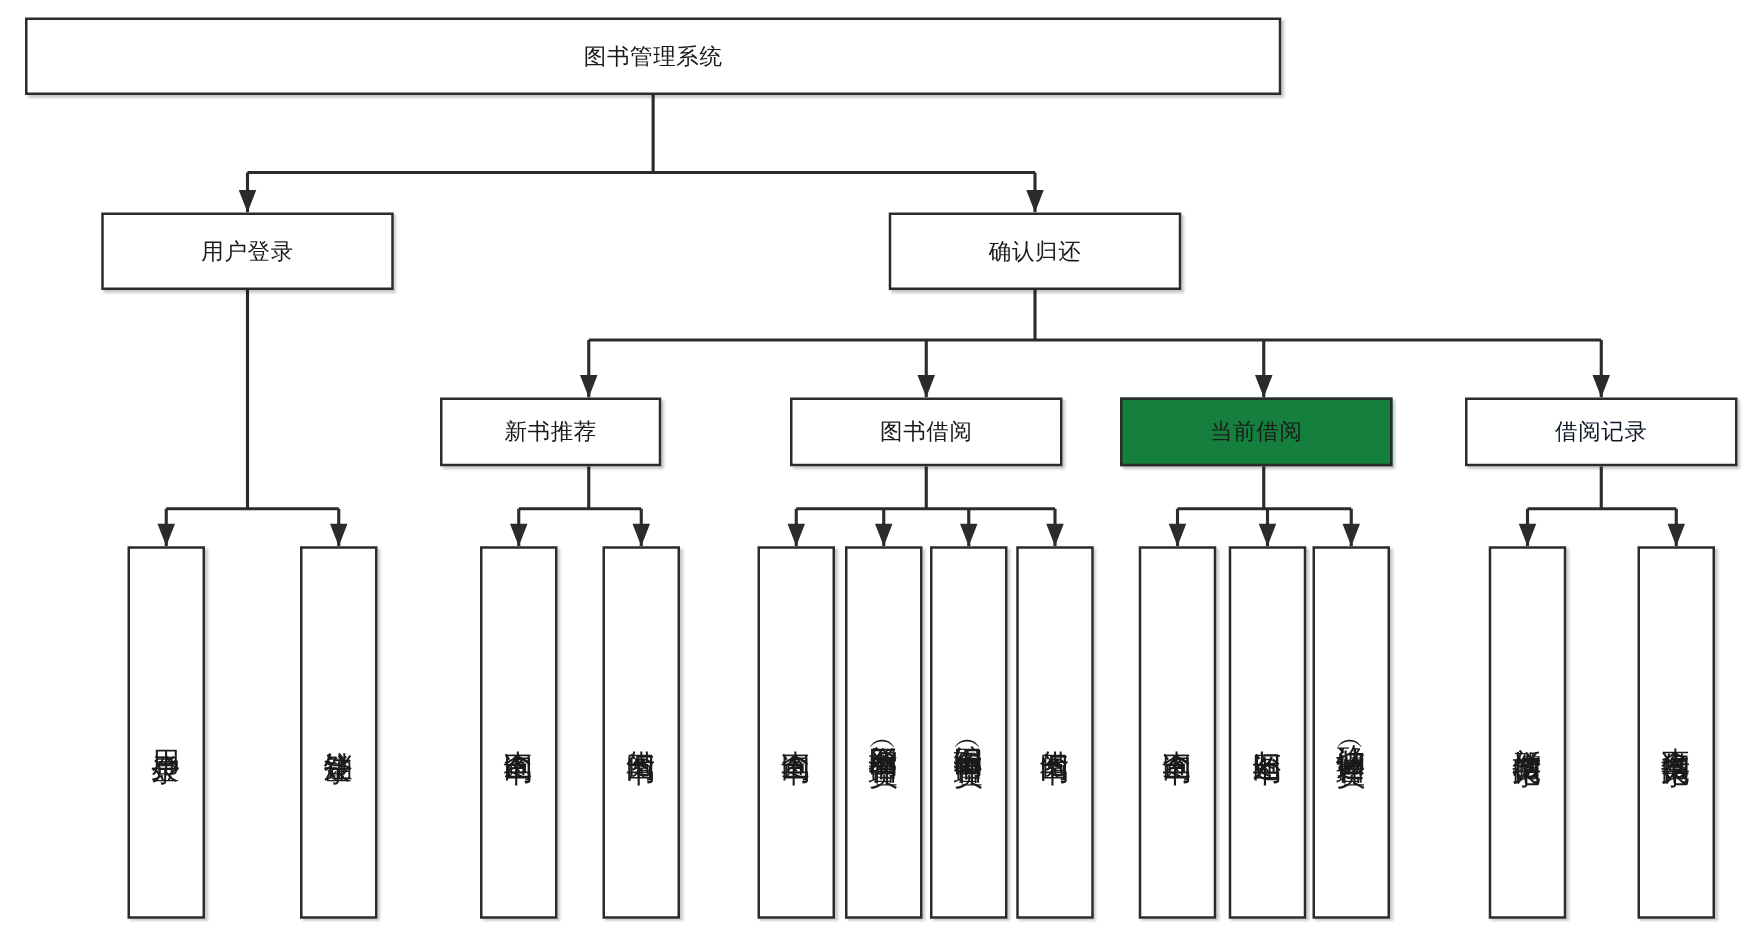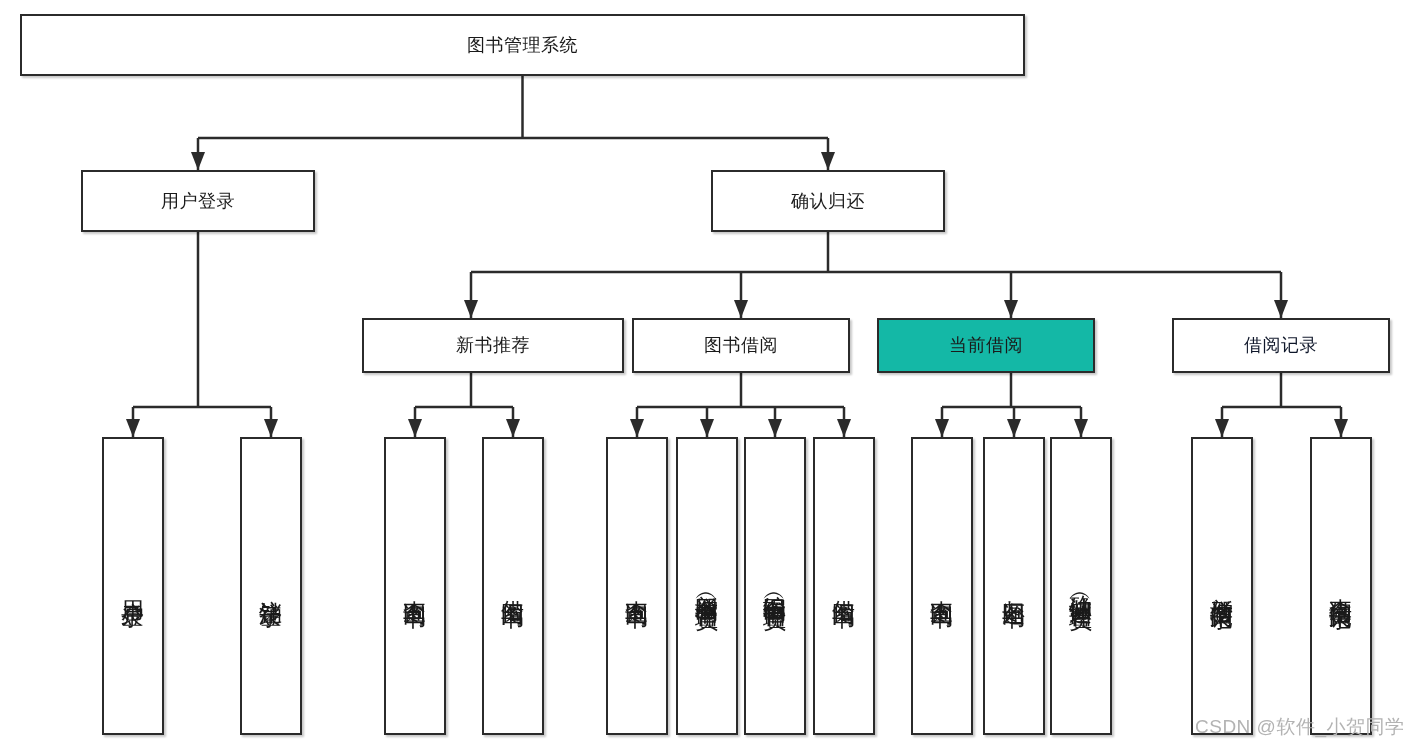--- a/index.html
+++ b/index.html
@@ -121,27 +121,27 @@
   <div id="nodes-layer">
       <div class="node horizontal" style="left: 20px; top: 14px; width: 1005px; height: 62px; border-color: rgb(43, 43, 43); background: rgb(255, 255, 255);">
         <div class="node-label" style="color: rgb(26, 26, 26);">图书管理系统</div>
       </div>
       <div class="node horizontal" style="left: 81px; top: 170px; width: 234px; height: 62px; border-color: rgb(43, 43, 43); background: rgb(255, 255, 255);">
         <div class="node-label" style="color: rgb(26, 26, 26);">用户登录</div>
       </div>
       <div class="node horizontal" style="left: 711px; top: 170px; width: 234px; height: 62px; border-color: rgb(43, 43, 43); background: rgb(255, 255, 255);">
         <div class="node-label" style="color: rgb(26, 26, 26);">确认归还</div>
       </div>
-      <div class="node horizontal" style="left: 362px; top: 318px; width: 262px; height: 55px; border-color: rgb(43, 43, 43); background: rgb(255, 255, 255);">
+      <div class="node horizontal" style="left: 352px; top: 318px; width: 177px; height: 55px; border-color: rgb(43, 43, 43); background: rgb(255, 255, 255);">
         <div class="node-label" style="color: rgb(26, 26, 26);">新书推荐</div>
       </div>
       <div class="node horizontal" style="left: 632px; top: 318px; width: 218px; height: 55px; border-color: rgb(43, 43, 43); background: rgb(255, 255, 255);">
         <div class="node-label" style="color: rgb(26, 26, 26); text-align: right;">图书借阅</div>
       </div>
-      <div class="node horizontal" style="left: 877px; top: 318px; width: 218px; height: 55px; border-color: rgb(43, 43, 43); background: #14b8a6;">
+      <div class="node horizontal" style="left: 896px; top: 318px; width: 218px; height: 55px; border-color: rgb(43, 43, 43); background: #15803d;">
         <div class="node-label" style="color: rgb(26, 26, 26);">当前借阅</div>
       </div>
       <div class="node horizontal" style="left: 1172px; top: 318px; width: 218px; height: 55px; border-color: rgb(43, 43, 43); background: rgb(255, 255, 255);">
         <div class="node-label" style="color: #0f172a;">借阅记录</div>
       </div>
       <div class="node vertical" style="left: 102px; top: 437px; width: 62px; height: 298px; border-color: rgb(43, 43, 43); background: rgb(255, 255, 255);">
         <div class="node-label" style="color: rgb(26, 26, 26);">用户登录</div>
       </div>
       <div class="node vertical" style="left: 240px; top: 437px; width: 62px; height: 298px; border-color: rgb(43, 43, 43); background: rgb(255, 255, 255);">
         <div class="node-label" style="color: rgb(26, 26, 26);">注销登录</div>
@@ -173,14 +173,13 @@
       <div class="node vertical" style="left: 1050px; top: 437px; width: 62px; height: 298px; border-color: rgb(43, 43, 43); background: rgb(255, 255, 255);">
         <div class="node-label" style="color: rgb(26, 26, 26);">确认归还（管理员）</div>
       </div>
       <div class="node vertical" style="left: 1191px; top: 437px; width: 62px; height: 298px; border-color: rgb(43, 43, 43); background: rgb(255, 255, 255);">
         <div class="node-label" style="color: rgb(26, 26, 26);">新增借阅记录</div>
       </div>
       <div class="node vertical" style="left: 1310px; top: 437px; width: 62px; height: 298px; border-color: rgb(43, 43, 43); background: rgb(255, 255, 255);">
         <div class="node-label" style="color: rgb(26, 26, 26);">查询借阅记录</div>
       </div>
     </div>
-  <div id="watermark" style="left: 1195px; top: 714px; color: rgb(179, 179, 179);">CSDN @软件_小贺同学</div>
 </div>
 
 </body></html>

